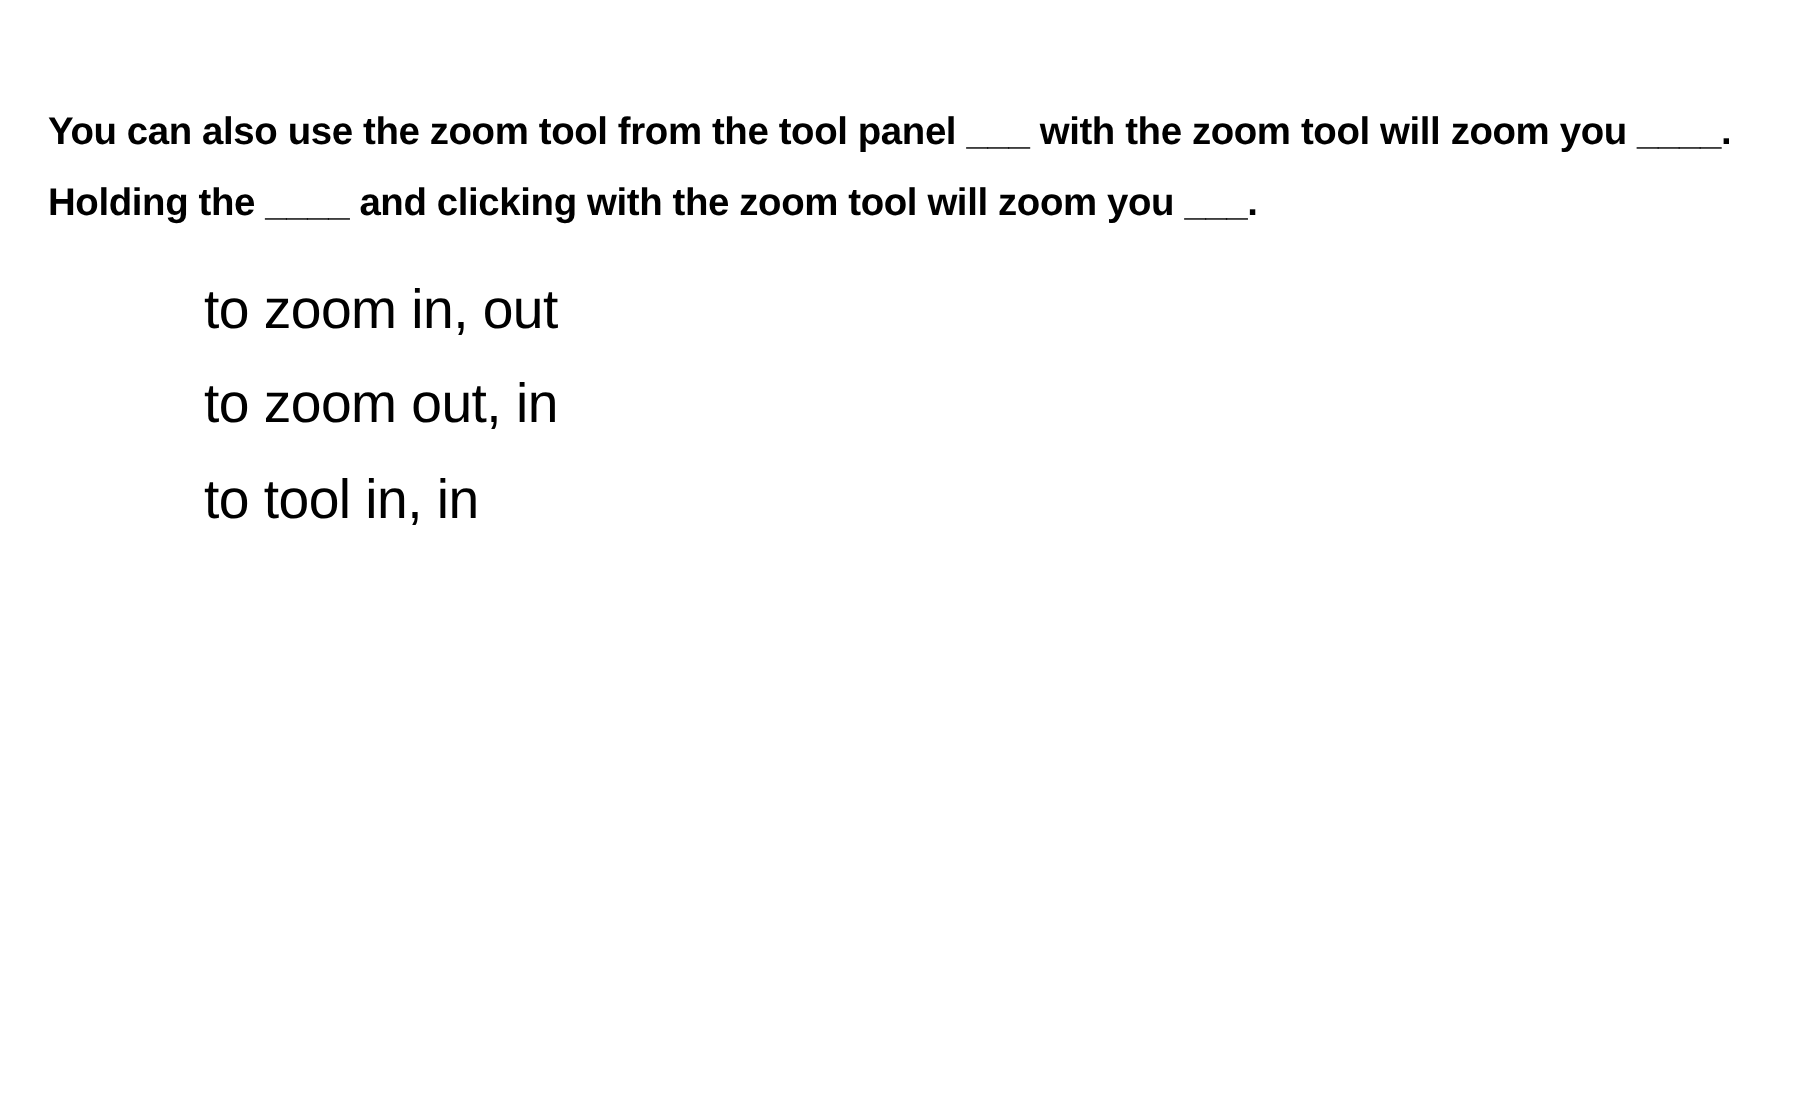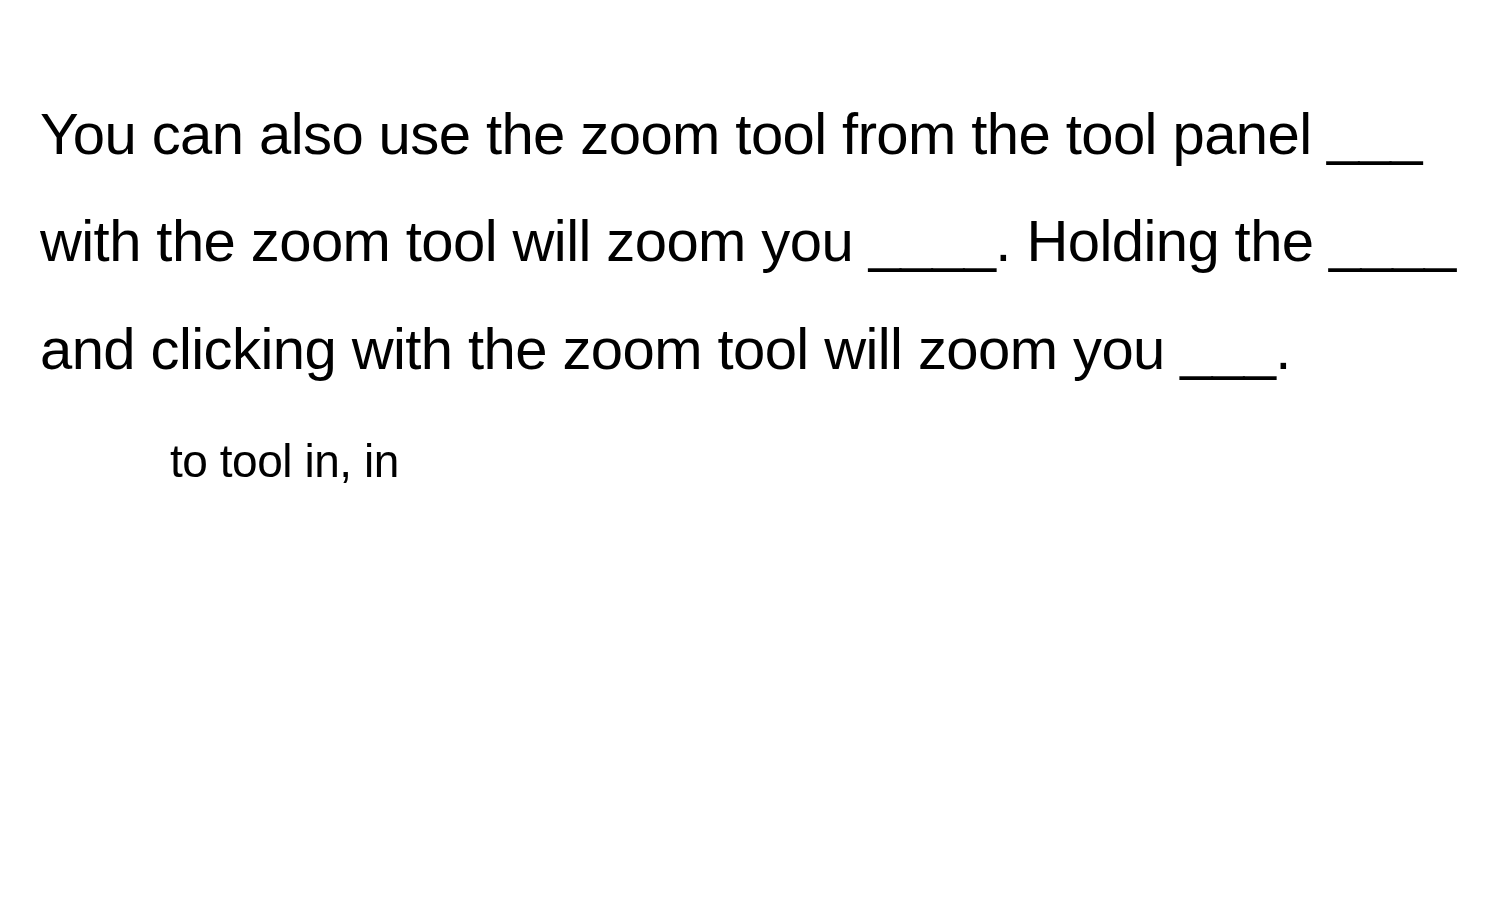--- a/index.html
+++ b/index.html
@@ -9,36 +9,38 @@
     }
     body {
       width: 1500px;
       height: 920px;
       background: #ffffff;
       font-family: -apple-system, BlinkMacSystemFont, "Segoe UI", Helvetica, Arial, sans-serif;
       color: #000000;
       padding: 80px 40px 40px 40px;
     }
     .question-text {
-      font-size: 58px;
+      font-size: 32px;
       line-height: 1.85;
-      font-weight: 400;
+      font-weight: 700;
       letter-spacing: -0.01em;
     }
     .options-list {
       margin-top: 20px;
       padding-left: 130px;
     }
     .option-item {
       font-size: 46px;
       line-height: 1.72;
       font-weight: 400;
       letter-spacing: -0.01em;
     }
   </style>
 </head>
 <body>
 
 <div class="question-text">You can also use the zoom tool from the tool panel ___ with the zoom tool will zoom you ____. Holding the ____ and clicking with the zoom tool will zoom you ___.</div>
 
 <div class="options-list">
+  <div class="option-item">to zoom in, out</div>
+  <div class="option-item">to zoom out, in</div>
   <div class="option-item">to tool in, in</div>
 </div>
 
 </body></html>

